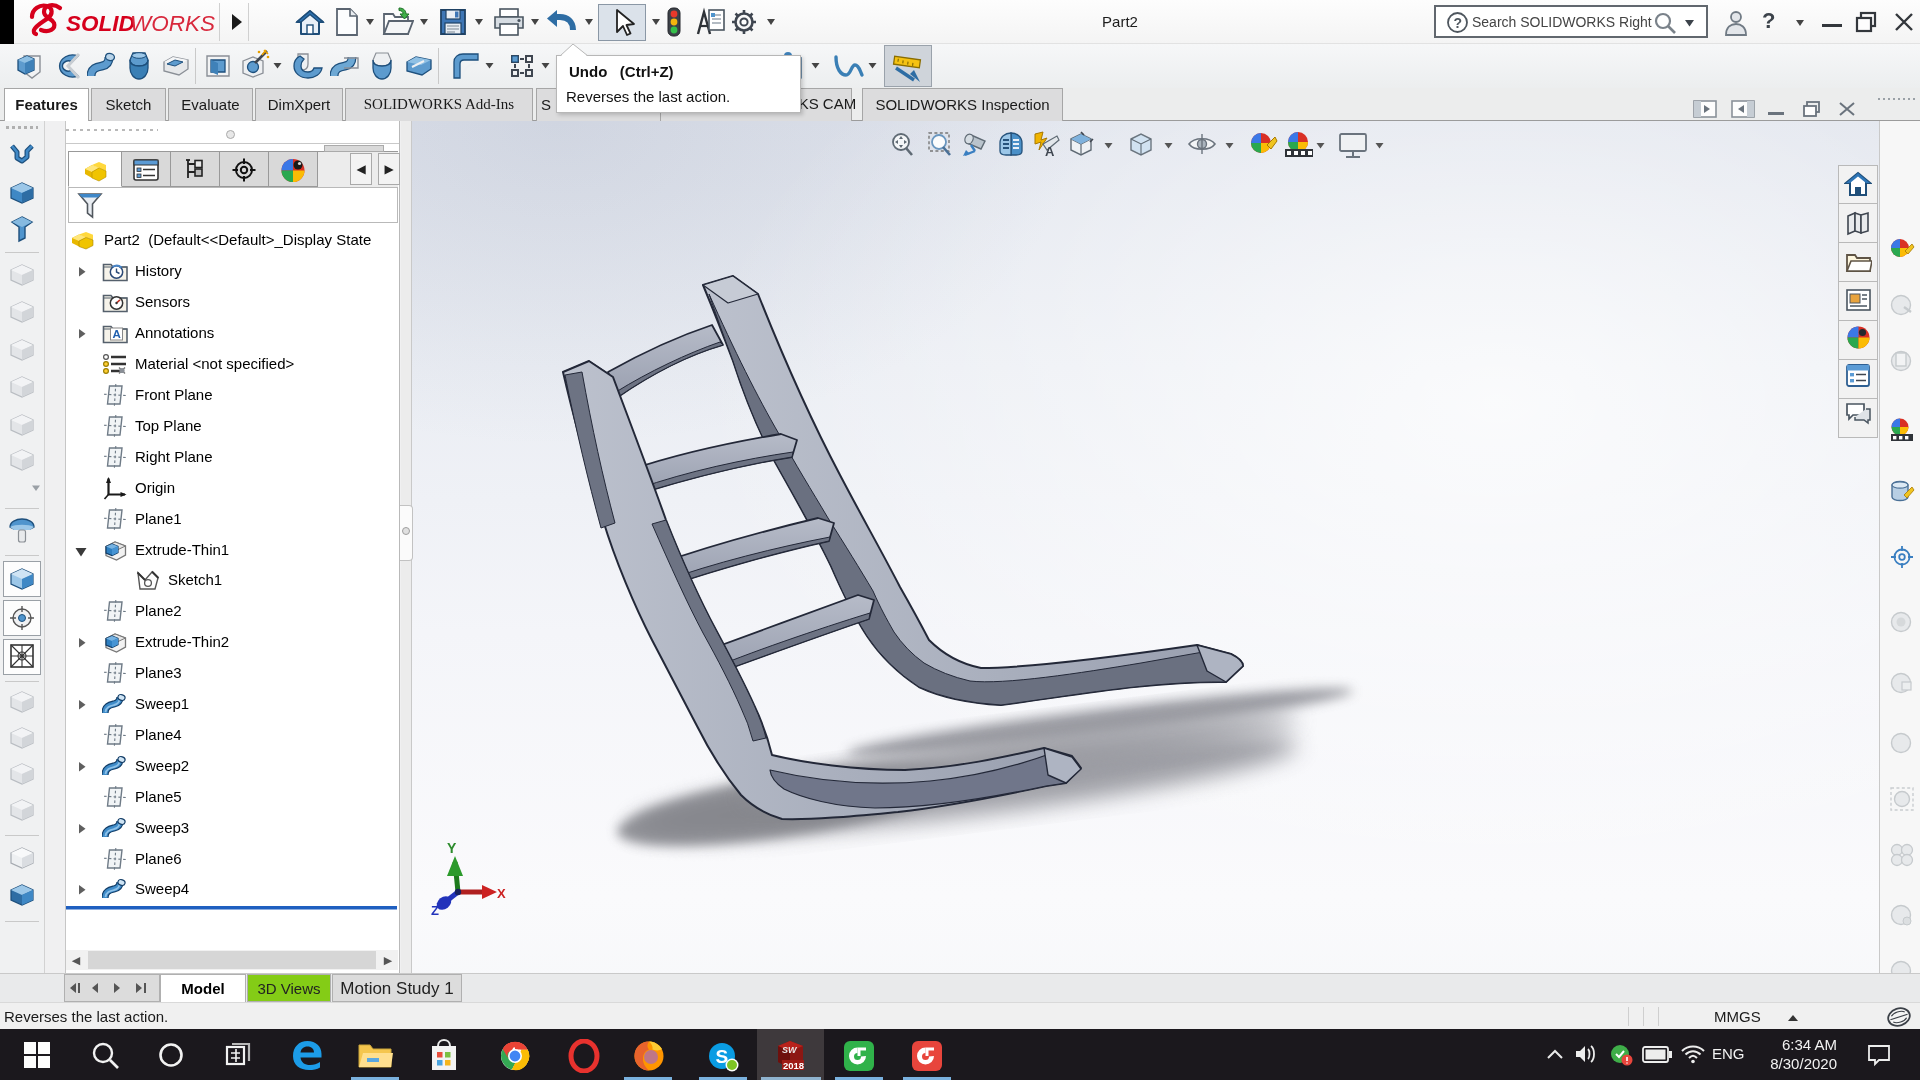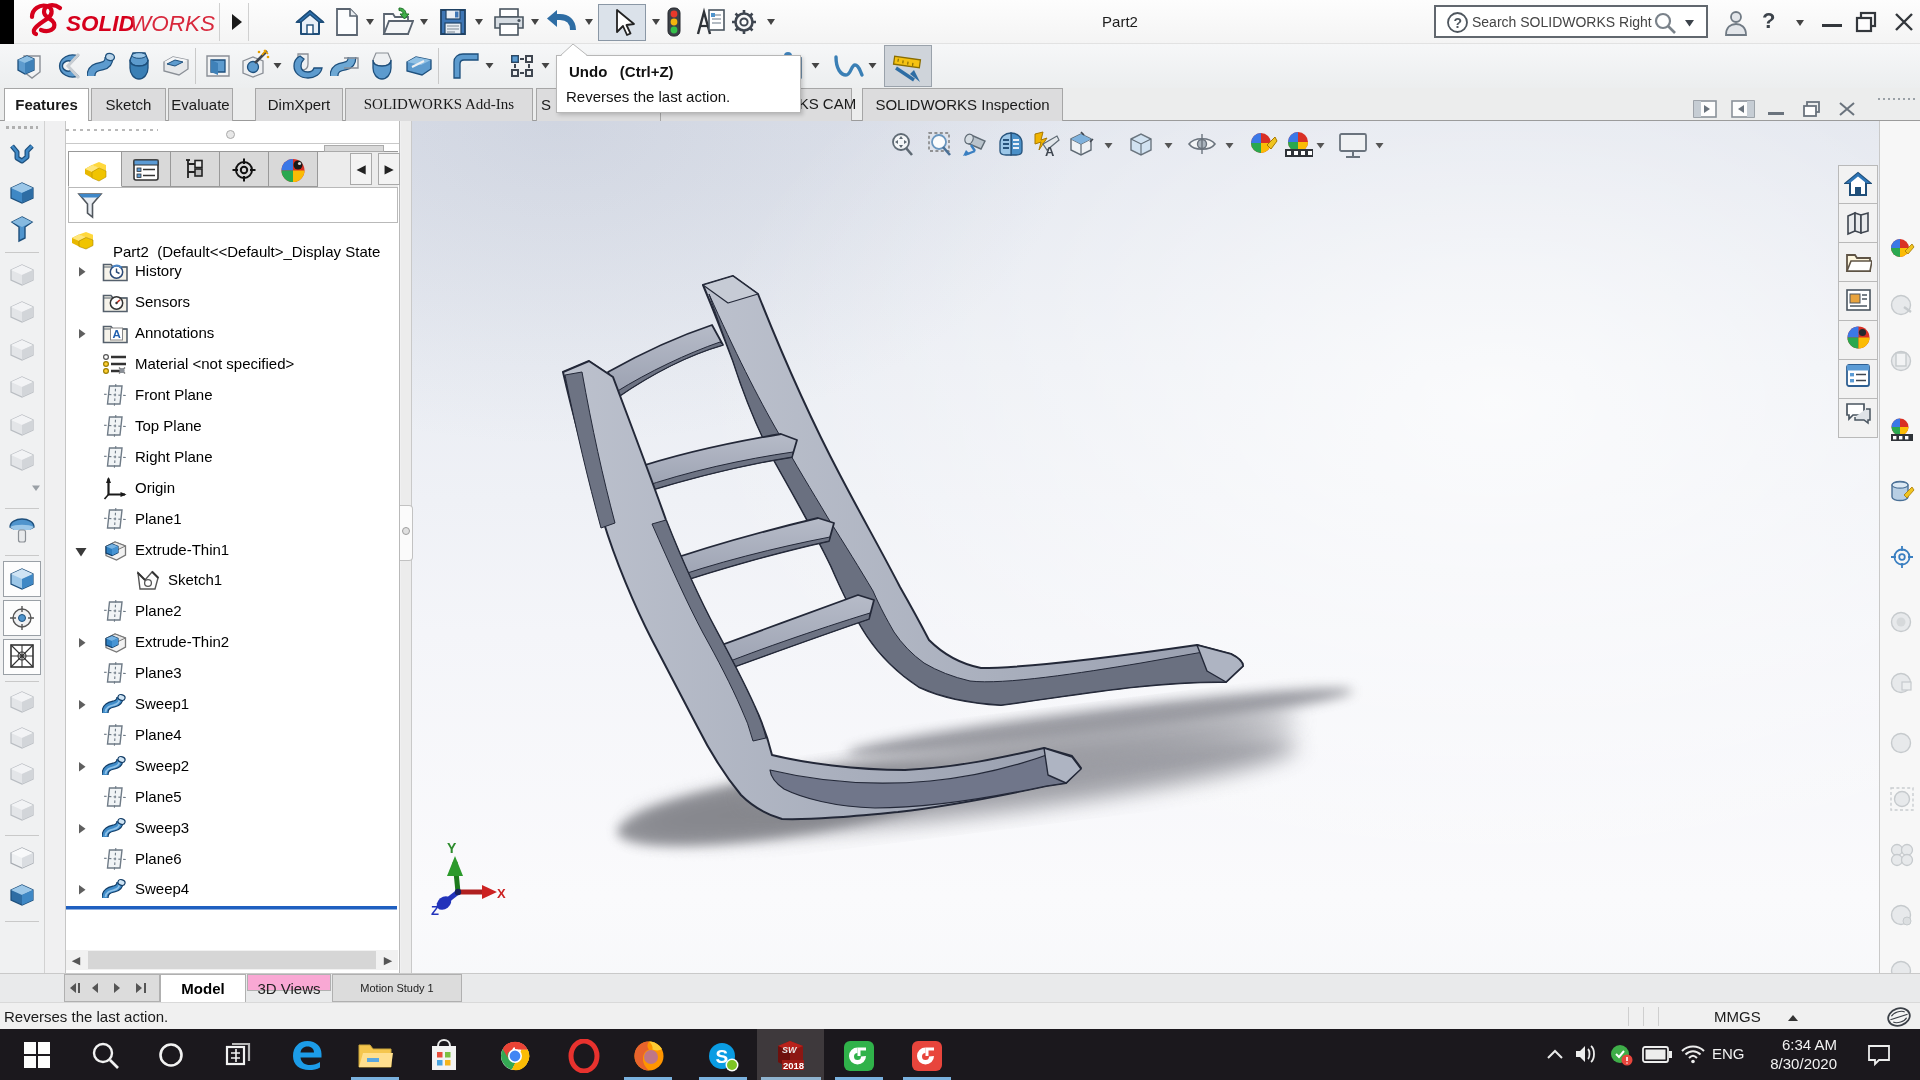--- a/index.html
+++ b/index.html
@@ -278,21 +278,21 @@
 <div class="abs" style="left:884px;top:45px;width:48px;height:42px;background:#cfd4da;border:1px solid #9aa2ab;"></div>
 <svg class="abs" style="left:890px;top:50px;" width="36" height="34" viewBox="0 0 36 34">
 <path d="M4 8 L30 8 L30 16 L4 16 Z" fill="#f5c211" stroke="#8a6d00" stroke-width="1.3" transform="rotate(8 17 12)"></path>
 <path d="M8 10 L8 13 M13 11 L13 14 M18 11.5 L18 14.5 M23 12 L23 15" stroke="#8a6d00" stroke-width="1.2" transform="rotate(8 17 12)"></path>
 <path d="M6 18 L24 30" stroke="#2e6da4" stroke-width="3.4"></path>
 <path d="M20 24 L30 32 L24 20 Z" fill="#2e6da4"></path>
   </svg>
 <div class="abs" id="tabrow"></div>
 <div class="rtab active" style="left:4px; top:88px; width:85px;">Features</div>
 <div class="rtab" style="left:91px; top:88px; width:75px;">Sketch</div>
-<div class="rtab" style="left:168px; top:88px; width:65px;">Evaluate</div>
+<div class="rtab" style="left:168px; top:88px; width:85px;">Evaluate</div>
 <div class="rtab" style="left:255px; top:88px; width:88px;">DimXpert</div>
 <div class="rtab" style="left:345px; top:88px; width:188px;font-family:Liberation Serif, serif;">SOLIDWORKS Add-Ins</div>
 <div class="rtab" style="left:536px; top:88px; width:180px; text-align:left; padding-left:4px;">S</div>
 <div class="rtab" style="left:660px; top:88px; width:192px; color:transparent;">.</div>
 <div class="abs" style="left:717px;top:88px;height:33px;line-height:31px;font-size:15px;color:#1a1a1a;">SOLIDWORKS CAM</div>
 <div class="rtab" style="left:862px; top:88px; width:201px;">SOLIDWORKS Inspection</div>
 
 <div class="abs" id="client">
   <div class="abs" id="lefttools"></div>
   <div class="abs" id="ltool-icons" style="left:0;top:0;width:45px;height:881px;">
@@ -468,21 +468,21 @@
   <div class="abs" id="fmtree" style="left:0;top:0;width:400px;height:881px;">
   <svg class="abs" style="left:66px; top:783px;" width="333" height="8">
         <rect x="0" y="2" width="331" height="3.5" fill="#1f5fc0"></rect>
       </svg>
   <div class="abs" style="left:70px; top:107px;"><svg width="26" height="24" viewBox="0 0 26 24">
           <path d="M2 10 L9 6.5 L16 9.5 L16 15 L9 18.5 L2 15 Z" fill="#e8b800"></path>
           <path d="M9 6.5 L16 4 L23 6.8 L23 12 L16 9.5 Z" fill="#ffd83d"></path>
           <path d="M2 10 L9 6.5 L16 9.5 L9 13 Z" fill="#ffe67a"></path>
           <path d="M9 13 L16 9.5 L23 12 L23 17.5 L16 21 L9 18.5 Z" fill="#f0c400" stroke="#a88400" stroke-width="0.6"></path>
         </svg></div>
-  <div class="trow" style="left:104px; top:122px;margin-left:9px;">Part2&nbsp; (Default&lt;&lt;Default&gt;_Display State</div>
+  <div class="trow" style="left:104px; top:110px;">Part2&nbsp; (Default&lt;&lt;Default&gt;_Display State</div>
   <svg class="abs" style="left:76px; top:144px;" width="11" height="13">
         <path d="M3 2 L9.5 6.8 L3 11.5 Z" fill="#5f5f5f"></path>
       </svg>
   <div class="abs" style="left:102px; top:138px;"><svg width="27" height="25" viewBox="0 0 27 25">
           <path d="M1.5 5.5 L9 5.5 L11 8 L25 8 L25 21.5 L1.5 21.5 Z" fill="#f6f3ea" stroke="#55606c" stroke-width="1.6"></path>
           <path d="M1.5 8 H25" stroke="#55606c" stroke-width="1"></path>
           <circle cx="14.5" cy="13" r="6.2" fill="#fff" stroke="#2c4a77" stroke-width="1.5"></circle>
           <path d="M14.5 9.5 V13 L17.5 14.5" stroke="#2c4a77" stroke-width="1.4" fill="none"></path>
           <path d="M10.5 8 A7.5 7.5 0 0 1 19.5 8.4" fill="none" stroke="#4a86c8" stroke-width="2"></path>
         </svg></div>
@@ -925,22 +925,22 @@
 <div class="abs" style="left:64px;top:853px;width:96px;height:28px;background:#dcdcdc;border:1px solid #b0b0b0;"></div>
 <svg class="abs" style="left:68px;top:860px;" width="88" height="14" viewBox="0 0 88 14">
 <g fill="#555">
           <path d="M8 2 L8 12 L2 7 Z M10 2 H12 V12 H10 Z"></path>
           <path d="M30 2 L30 12 L24 7 Z"></path>
           <path d="M46 2 L46 12 L52 7 Z"></path>
           <path d="M68 2 L68 12 L74 7 Z M76 2 H78 V12 H76 Z"></path>
         </g>
       </svg>
 <div class="abs" style="left:160px;top:853px;width:86px;height:28px;background:#fff;border:1px solid #b0b0b0;border-bottom:none;text-align:center;font-size:15px;font-weight:bold;line-height:27px;">Model</div>
-<div class="abs" style="left:247px;top:853px;width:84px;height:17px;background:#f9a8d4;border:1px solid #b0b0b0;text-align:center;font-size:15px;line-height:27px;color:#222;">3D Views</div>
-<div class="abs" style="left:332px;top:853px;width:130px;height:28px;background:#dcdcdc;border:1px solid #b0b0b0;text-align:center;font-size:11px;line-height:27px;color:#222;">Motion Study 1</div>
+<div class="abs" style="left:247px;top:853px;width:84px;height:28px;background:#84cc16;border:1px solid #b0b0b0;text-align:center;font-size:15px;line-height:27px;color:#222;">3D Views</div>
+<div class="abs" style="left:332px;top:853px;width:130px;height:28px;background:#dcdcdc;border:1px solid #b0b0b0;text-align:center;font-size:17px;line-height:27px;color:#222;">Motion Study 1</div>
 </div>
 </div>
 <div class="abs" id="docctl" style="left:0;top:0;width:1920px;height:121px;">
 <svg class="abs" style="left:1692px;top:99px;" width="26" height="20" viewBox="0 0 26 20">
       <rect x="2" y="2" width="22" height="16" fill="#fdfdfd" stroke="#8a9199" stroke-width="1.6"></rect>
       <rect x="2" y="2" width="7" height="16" fill="#c6cdd4"></rect>
       <path d="M18 10 L12 6 L12 14 Z" fill="#6a737d"></path>
     </svg>
 <svg class="abs" style="left:1730px;top:99px;" width="26" height="20" viewBox="0 0 26 20">
       <rect x="2" y="2" width="22" height="16" fill="#fdfdfd" stroke="#8a9199" stroke-width="1.6"></rect>

